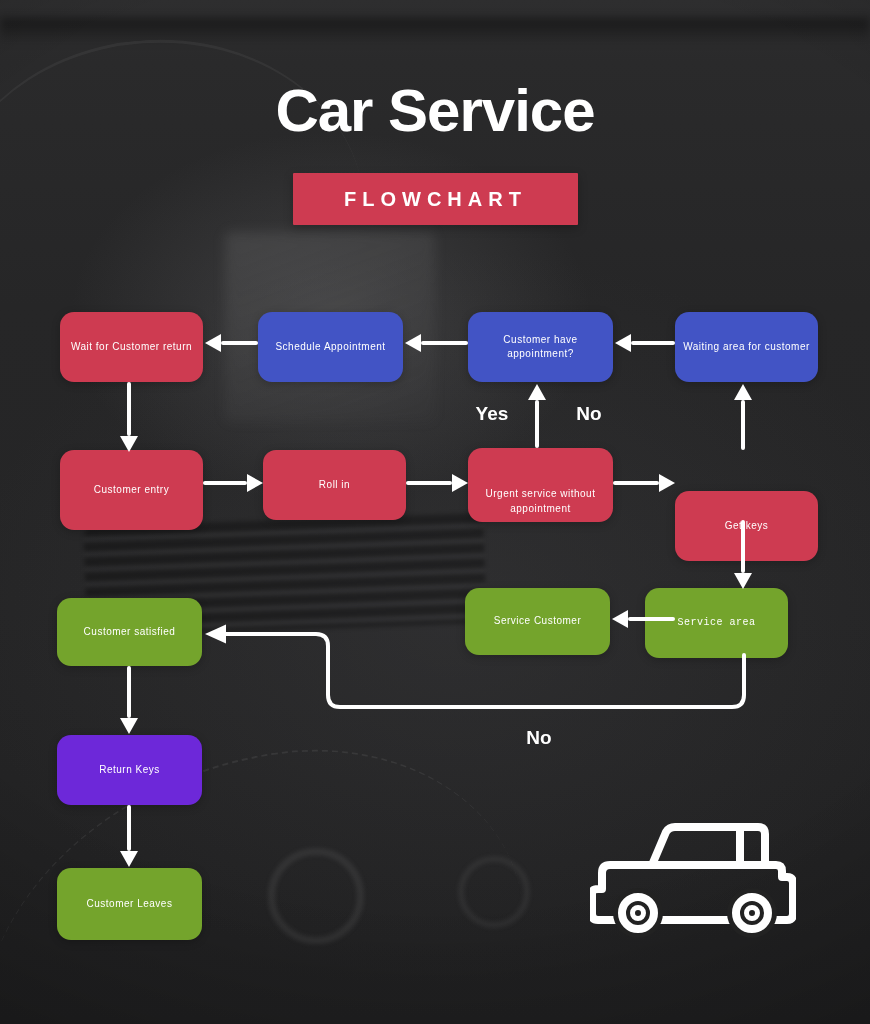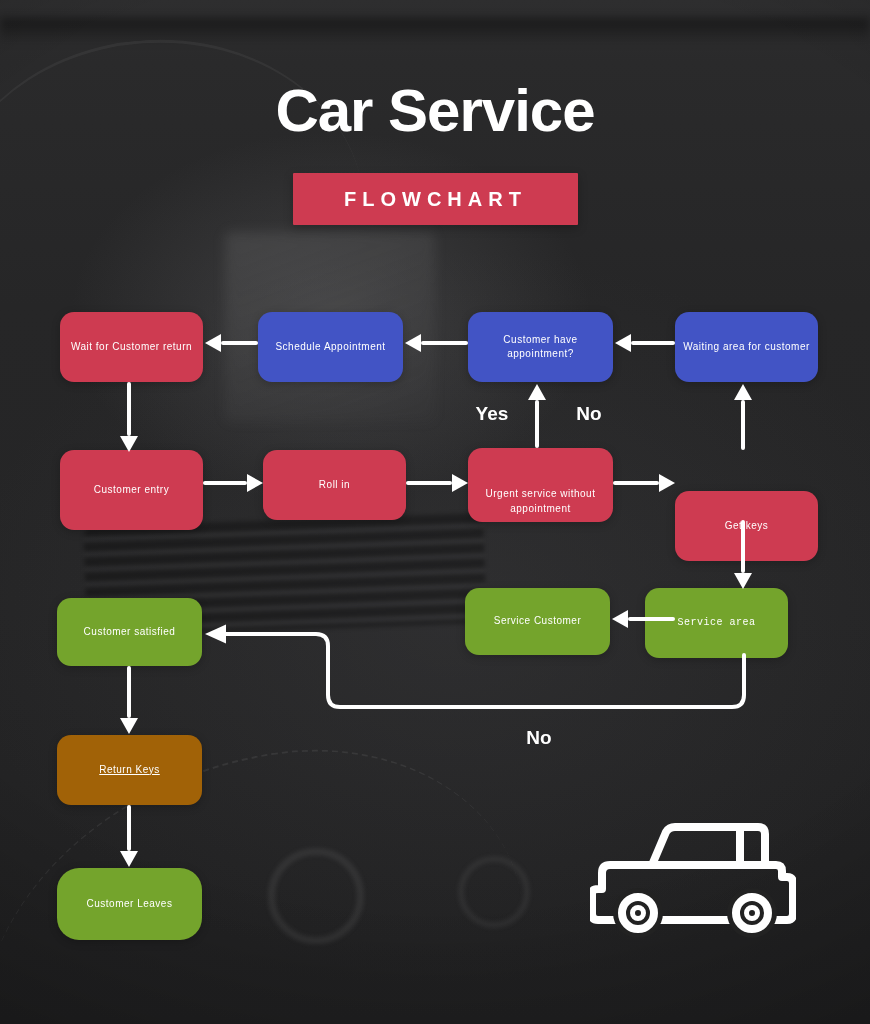--- a/index.html
+++ b/index.html
@@ -54,21 +54,21 @@
   .n-have_appt          { left:468px; top:312px; width:145px; height:70px;justify-content:center; }
   .n-waiting_area       { left:675px; top:312px; width:143px; height:70px; }
   .n-customer_entry     { left:60px;  top:450px; width:143px; height:80px; }
   .n-roll_in            { left:263px; top:450px; width:143px; height:70px; }
   .n-urgent             { left:468px; top:448px; width:145px; height:74px;align-items:flex-end; }
   .n-get_keys           { left:675px; top:450px; width:143px; height:70px;margin-top:41px; }
   .n-service_complete   { left:465px; top:588px; width:145px; height:67px; }
   .n-service_area       { left:645px; top:588px; width:143px; height:70px;font-family:Liberation Mono, monospace; }
   .n-customer_satisfied { left:57px;  top:598px; width:145px; height:68px; }
   .n-return_keys        { left:57px;  top:735px; width:145px; height:70px; }
-  .n-customer_leaves    { left:57px;  top:868px; width:145px; height:72px;border-radius:22px; }
+  .n-customer_leaves    { left:57px;  top:868px; width:145px; height:72px; }
 
   
   .hline { position:absolute; height:4px; background:var(--white,#fff); border-radius:2px; }
   .vline { position:absolute; width:4px;  background:var(--white,#fff); border-radius:2px; }
   .ah { position:absolute; width:0; height:0; }
   .ah-left  { border-top:9px solid transparent; border-bottom:9px solid transparent; border-right:16px solid var(--white,#fff); }
   .ah-right { border-top:9px solid transparent; border-bottom:9px solid transparent; border-left:16px solid var(--white,#fff); }
   .ah-up    { border-left:9px solid transparent; border-right:9px solid transparent; border-bottom:16px solid var(--white,#fff); }
   .ah-down  { border-left:9px solid transparent; border-right:9px solid transparent; border-top:16px solid var(--white,#fff); }
 
@@ -113,39 +113,39 @@
     </div>
   <div class="node n-have_appt" style="background: rgb(66, 84, 197);">
       <span>Customer have appointment?</span>
     </div>
   <div class="node n-waiting_area" style="background: rgb(66, 84, 197);">
       <span>Waiting area for customer</span>
     </div>
   <div class="node n-customer_entry" style="background: rgb(206, 59, 81);">
       <span>Customer entry</span>
     </div>
-  <div class="node n-roll_in" style="background: rgb(206, 59, 81);">
+  <div class="node n-roll_in" style="background: rgb(206, 59, 81); border-radius: 13px;">
       <span>Roll in</span>
     </div>
   <div class="node n-urgent" style="background: rgb(206, 59, 81);">
       <span>Urgent service without appointment</span>
     </div>
   <div class="node n-get_keys" style="background: rgb(206, 59, 81);">
       <span>Get keys</span>
     </div>
   <div class="node n-service_complete" style="background: rgb(116, 164, 44);">
       <span>Service Customer</span>
     </div>
   <div class="node n-service_area" style="background: rgb(116, 164, 44);">
       <span>Service area</span>
     </div>
   <div class="node n-customer_satisfied" style="background: rgb(116, 164, 44);">
       <span>Customer satisfied</span>
     </div>
-  <div class="node n-return_keys" style="background: #a16207; text-decoration: underline;">
+  <div class="node n-return_keys" style="background: #6d28d9;">
       <span>Return Keys</span>
     </div>
   <div class="node n-customer_leaves" style="background: rgb(116, 164, 44);">
       <span>Customer Leaves</span>
     </div>
 
   <div>
     <div class="ah ah-left" style="left:205px; top:334px;"></div>
     <div class="hline" style="left:221px; top:341px; width:37px;"></div>
   </div>

